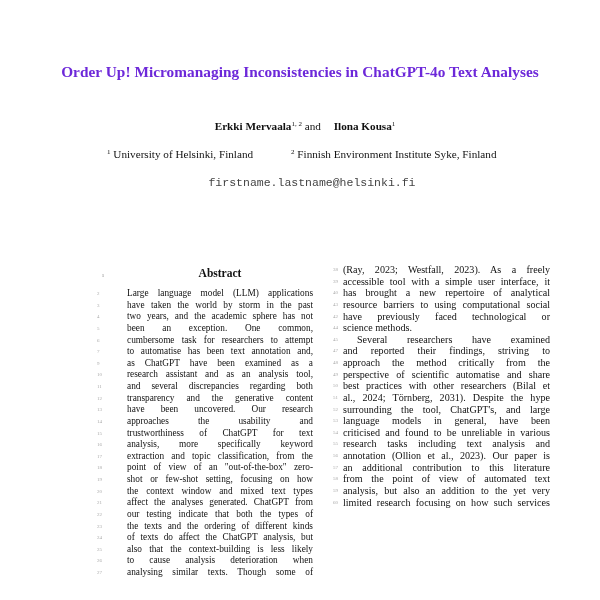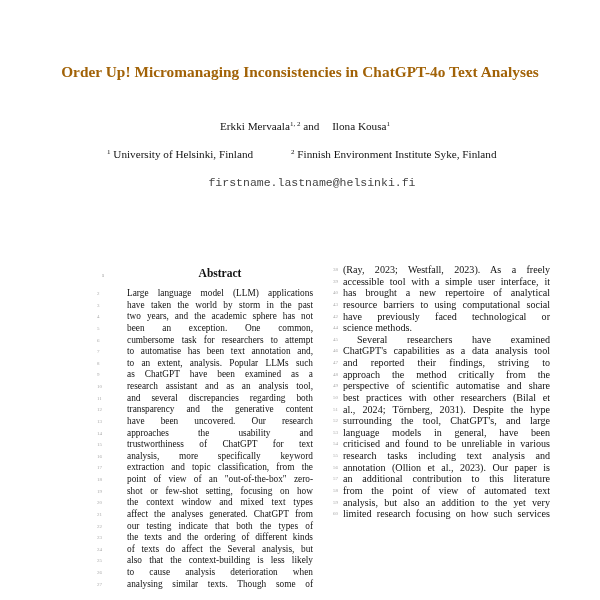--- a/index.html
+++ b/index.html
@@ -1,20 +1,20 @@
 <!DOCTYPE html>
 <html><head>
 <meta charset="utf-8">
 <style>
   html, body { margin: 0; padding: 0; background: #ffffff; }
   body { width: 600px; height: 600px; overflow: hidden; position: relative; font-family: "Liberation Serif", serif; color: #111; }
   .page { position: absolute; left: 0; top: 0; width: 600px; height: 600px; background: #fff; }
-  .title { position: absolute; left: 0; top: 63px; width: 600px; text-align: center; font-weight: bold; font-size: 15.3px; letter-spacing: 0.05px; color: #a16207; }
+  .title { position: absolute; left: 0; top: 63px; width: 600px; text-align: center; font-weight: bold; font-size: 15.3px; letter-spacing: 0.05px; color: #6d28d9; }
   .authors { position: absolute; left: 0; top: 120px; width: 600px; text-align: center; font-size: 11.2px; }
-  .authors b { font-weight: normal; padding-left: 10px; }
+  .authors b { font-weight: bold; padding-left: 10px; }
   .authors sup, .affil sup { font-size: 7px; vertical-align: 4px; line-height: 0; }
   .affil { position: absolute; top: 148px; font-size: 11.2px; white-space: nowrap; }
   .affil1 { left: 107px; }
   .affil2 { left: 291px; }
   .email { position: absolute; left: 0; top: 176px; width: 600px; text-align: center; font-family: "Liberation Mono", monospace; font-size: 11.5px; color: #444; margin-left: 12px; }
   .col { position: absolute; top: 264px; margin-left: 36px; }
   .left-col { left: 91px; width: 186px; }
   .right-col { left: 307px; width: 207px; }
   .line { position: relative; height: 11.63px; line-height: 11.63px; font-size: 10.1px; white-space: nowrap; text-align: justify; text-align-last: justify; }
   .line.last { text-align-last: left; }
@@ -58,53 +58,51 @@
       <span>Abstract</span>
     </div>
     <div class="gap"></div>
     <div id="abstract-lines">
         <div class="line left-abs"><span class="ln">2</span><span class="txt">Large language model (LLM) applications</span></div>
         <div class="line left-abs"><span class="ln">3</span><span class="txt">have taken the world by storm in the past</span></div>
         <div class="line left-abs"><span class="ln">4</span><span class="txt">two years, and the academic sphere has not</span></div>
         <div class="line left-abs"><span class="ln">5</span><span class="txt">been an exception. One common,</span></div>
         <div class="line left-abs"><span class="ln">6</span><span class="txt">cumbersome task for researchers to attempt</span></div>
         <div class="line left-abs"><span class="ln">7</span><span class="txt">to automatise has been text annotation and,</span></div>
-        <div class="line left-abs"><span class="ln">8</span><span class="txt">to an extent, analysis. Popular LLMs such</span></div>
         <div class="line left-abs"><span class="ln">9</span><span class="txt">as ChatGPT have been examined as a</span></div>
         <div class="line left-abs"><span class="ln">10</span><span class="txt">research assistant and as an analysis tool,</span></div>
         <div class="line left-abs"><span class="ln">11</span><span class="txt">and several discrepancies regarding both</span></div>
         <div class="line left-abs"><span class="ln">12</span><span class="txt">transparency and the generative content</span></div>
         <div class="line left-abs"><span class="ln">13</span><span class="txt">have been uncovered. Our research</span></div>
         <div class="line left-abs"><span class="ln">14</span><span class="txt">approaches the usability and</span></div>
         <div class="line left-abs"><span class="ln">15</span><span class="txt">trustworthiness of ChatGPT for text</span></div>
         <div class="line left-abs"><span class="ln">16</span><span class="txt">analysis, more specifically keyword</span></div>
         <div class="line left-abs"><span class="ln">17</span><span class="txt">extraction and topic classification, from the</span></div>
         <div class="line left-abs"><span class="ln">18</span><span class="txt">point of view of an "out-of-the-box" zero-</span></div>
         <div class="line left-abs"><span class="ln">19</span><span class="txt">shot or few-shot setting, focusing on how</span></div>
         <div class="line left-abs"><span class="ln">20</span><span class="txt">the context window and mixed text types</span></div>
         <div class="line left-abs"><span class="ln">21</span><span class="txt">affect the analyses generated. ChatGPT from</span></div>
         <div class="line left-abs"><span class="ln">22</span><span class="txt">our testing indicate that both the types of</span></div>
         <div class="line left-abs"><span class="ln">23</span><span class="txt">the texts and the ordering of different kinds</span></div>
-        <div class="line left-abs"><span class="ln">24</span><span class="txt">of texts do affect the Several analysis, but</span></div>
+        <div class="line left-abs"><span class="ln">24</span><span class="txt">of texts do affect the ChatGPT analysis, but</span></div>
         <div class="line left-abs"><span class="ln">25</span><span class="txt">also that the context-building is less likely</span></div>
         <div class="line left-abs"><span class="ln">26</span><span class="txt">to cause analysis deterioration when</span></div>
         <div class="line left-abs"><span class="ln">27</span><span class="txt">analysing similar texts. Though some of</span></div>
       </div>
   </div>
 
   <div class="col right-col">
     <div id="body-lines">
         <div class="line "><span class="ln">38</span><span class="txt">(Ray, 2023; Westfall, 2023). As a freely</span></div>
         <div class="line "><span class="ln">39</span><span class="txt">accessible tool with a simple user interface, it</span></div>
         <div class="line "><span class="ln">40</span><span class="txt">has brought a new repertoire of analytical</span></div>
         <div class="line "><span class="ln">43</span><span class="txt">resource barriers to using computational social</span></div>
         <div class="line "><span class="ln">42</span><span class="txt">have previously faced technological or</span></div>
         <div class="line  last"><span class="ln">44</span><span class="txt">science methods.</span></div>
         <div class="line  indent"><span class="ln">45</span><span class="txt">Several researchers have examined</span></div>
-        <div class="line "><span class="ln">46</span><span class="txt">ChatGPT's capabilities as a data analysis tool</span></div>
         <div class="line "><span class="ln">47</span><span class="txt">and reported their findings, striving to</span></div>
         <div class="line "><span class="ln">48</span><span class="txt">approach the method critically from the</span></div>
         <div class="line "><span class="ln">49</span><span class="txt">perspective of scientific automatise and share</span></div>
         <div class="line "><span class="ln">50</span><span class="txt">best practices with other researchers (Bilal et</span></div>
         <div class="line "><span class="ln">51</span><span class="txt">al., 2024; Törnberg, 2031). Despite the hype</span></div>
         <div class="line "><span class="ln">52</span><span class="txt">surrounding the tool, ChatGPT's, and large</span></div>
         <div class="line "><span class="ln">53</span><span class="txt">language models in general, have been</span></div>
         <div class="line "><span class="ln">54</span><span class="txt">criticised and found to be unreliable in various</span></div>
         <div class="line "><span class="ln">55</span><span class="txt">research tasks including text analysis and</span></div>
         <div class="line "><span class="ln">56</span><span class="txt">annotation (Ollion et al., 2023). Our paper is</span></div>

